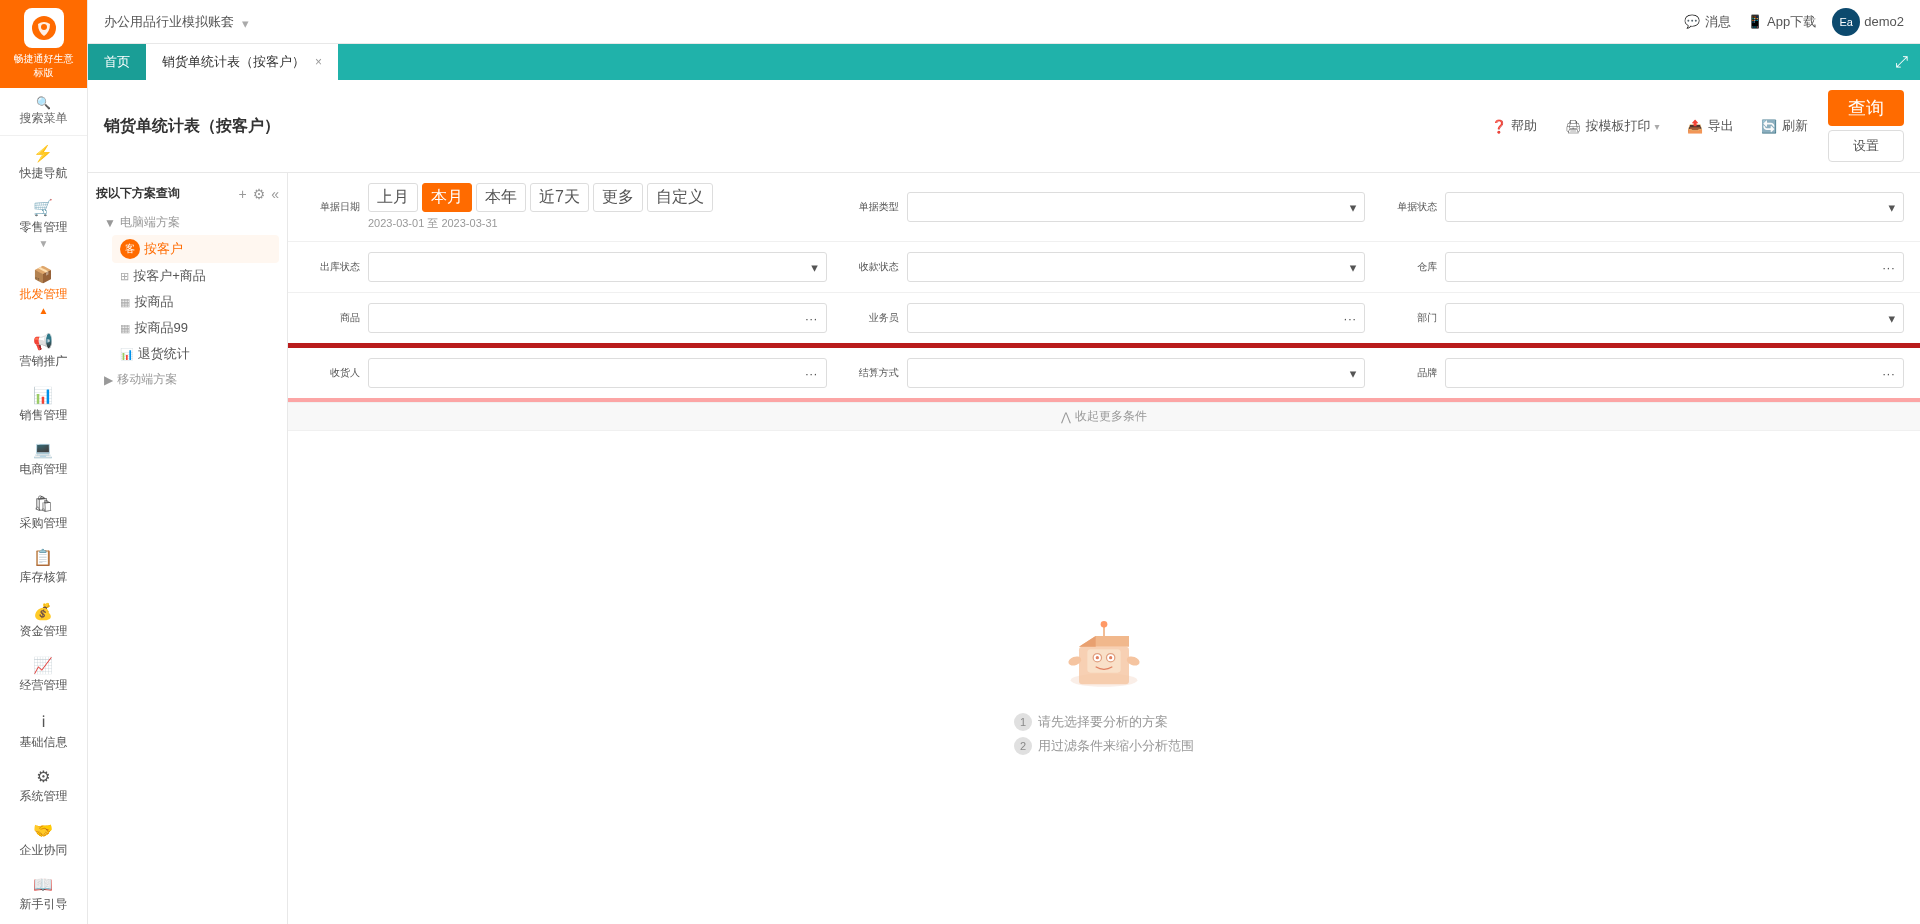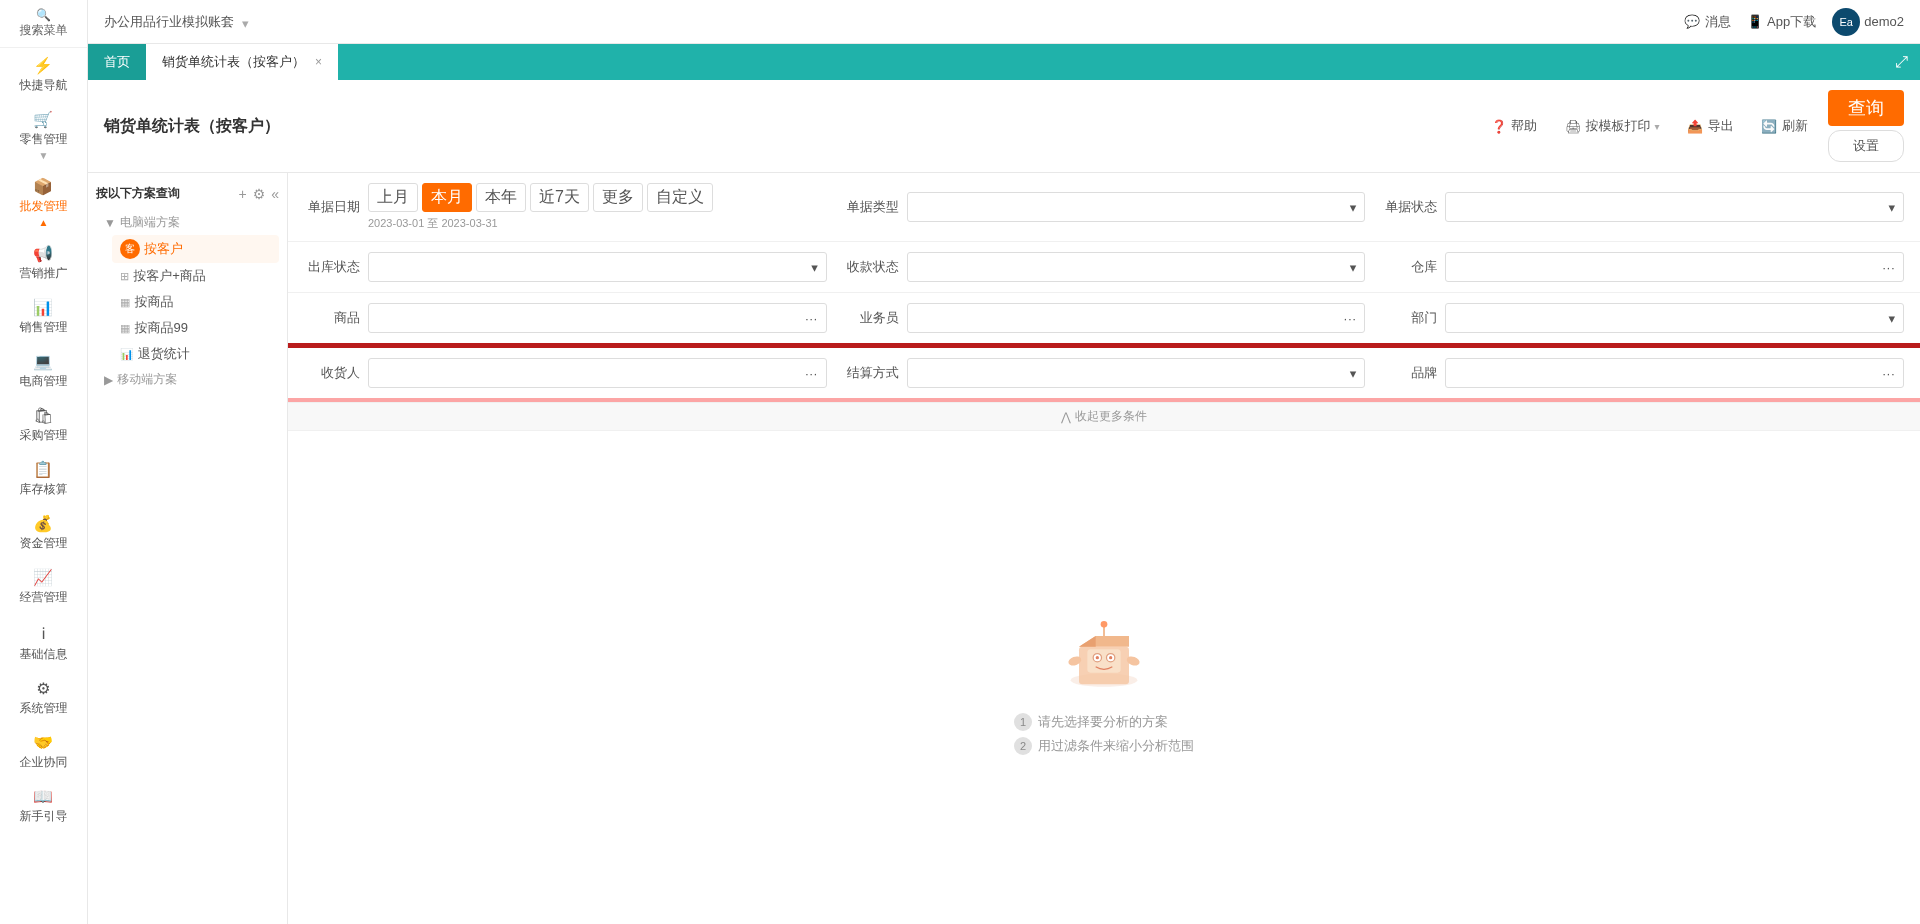--- a/index.html
+++ b/index.html
@@ -287,21 +287,21 @@
       padding: 6px 20px;
       border-radius: 4px;
       font-size: 18px;
       cursor: pointer;
     }
     .btn-setting {
       background: #fff;
       border: 1px solid #ddd;
       color: #555;
       padding: 6px 16px;
-      border-radius: 12px;
+      border-radius: 4px;
       font-size: 13px;
       cursor: pointer;
     }
 
     
     .collapse-bar {
       background: #f8f8f8;
       border-top: 1px solid #f0f0f0;
       border-bottom: 1px solid #f0f0f0;
       text-align: center;
@@ -360,21 +360,21 @@
       padding: 10px 16px;
       border-bottom: 1px solid #f0f0f0;
       align-items: center;
     }
     .filter-item {
       display: flex;
       align-items: center;
       gap: 8px;
     }
     .filter-item-label {
-      font-size: 13px;
+      font-size: 10px;
       color: #555;
       min-width: 56px;
       text-align: right;
       flex-shrink: 0;
     }
     .filter-item-control {
       flex: 1;
       height: 30px;
       border: 1px solid #ddd;
       border-radius: 3px;
@@ -385,20 +385,31 @@
       cursor: pointer;
       background: #fff;
       font-size: 13px;
       color: #555;
     }
   </style>
 </head>
 <body>
 
 <div class="sidebar">
+  <div class="sidebar-logo">
+    <div class="logo-icon">
+      <svg viewBox="0 0 28 28" fill="none">
+        <circle cx="14" cy="14" r="12" fill="#ff6b00"></circle>
+        <path d="M8 10 Q14 6 20 10 Q20 18 14 22 Q8 18 8 10Z" fill="#fff" opacity="0.9"></path>
+        <circle cx="14" cy="13" r="3" fill="#ff6b00"></circle>
+      </svg>
+    </div>
+    <span class="sidebar-label">畅捷通好生意</span>
+    <span class="sidebar-label">标版</span>
+  </div>
 
   <div class="sidebar-search">
     <div>🔍</div>
     <div>搜索菜单</div>
   </div>
 
   <div class="sidebar-item">
     <span class="icon">⚡</span>
     <span>快捷导航</span>
   </div>

